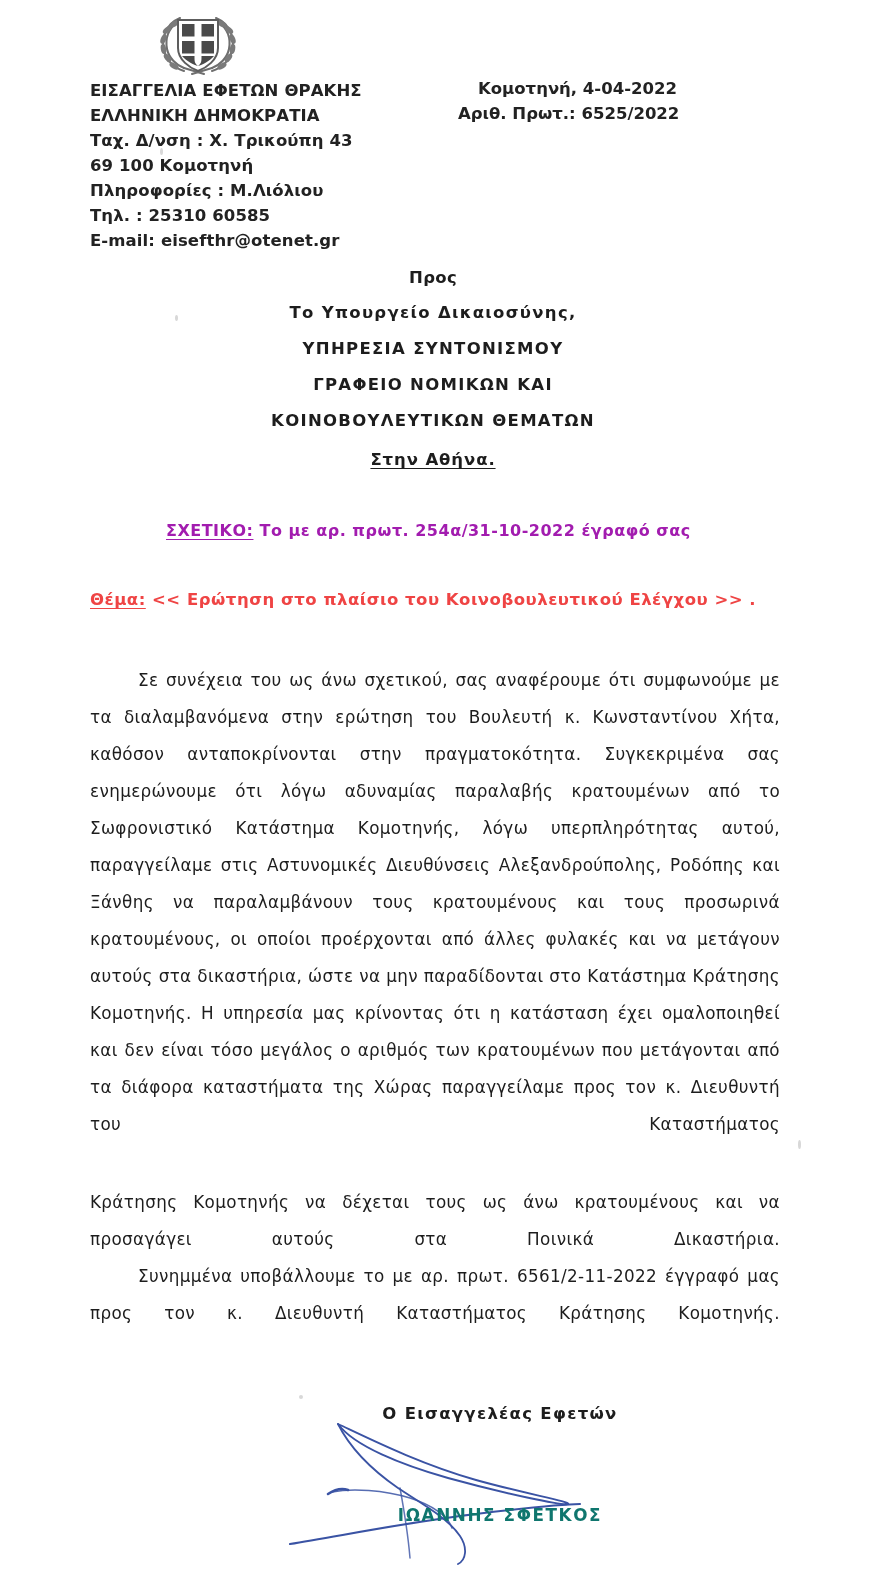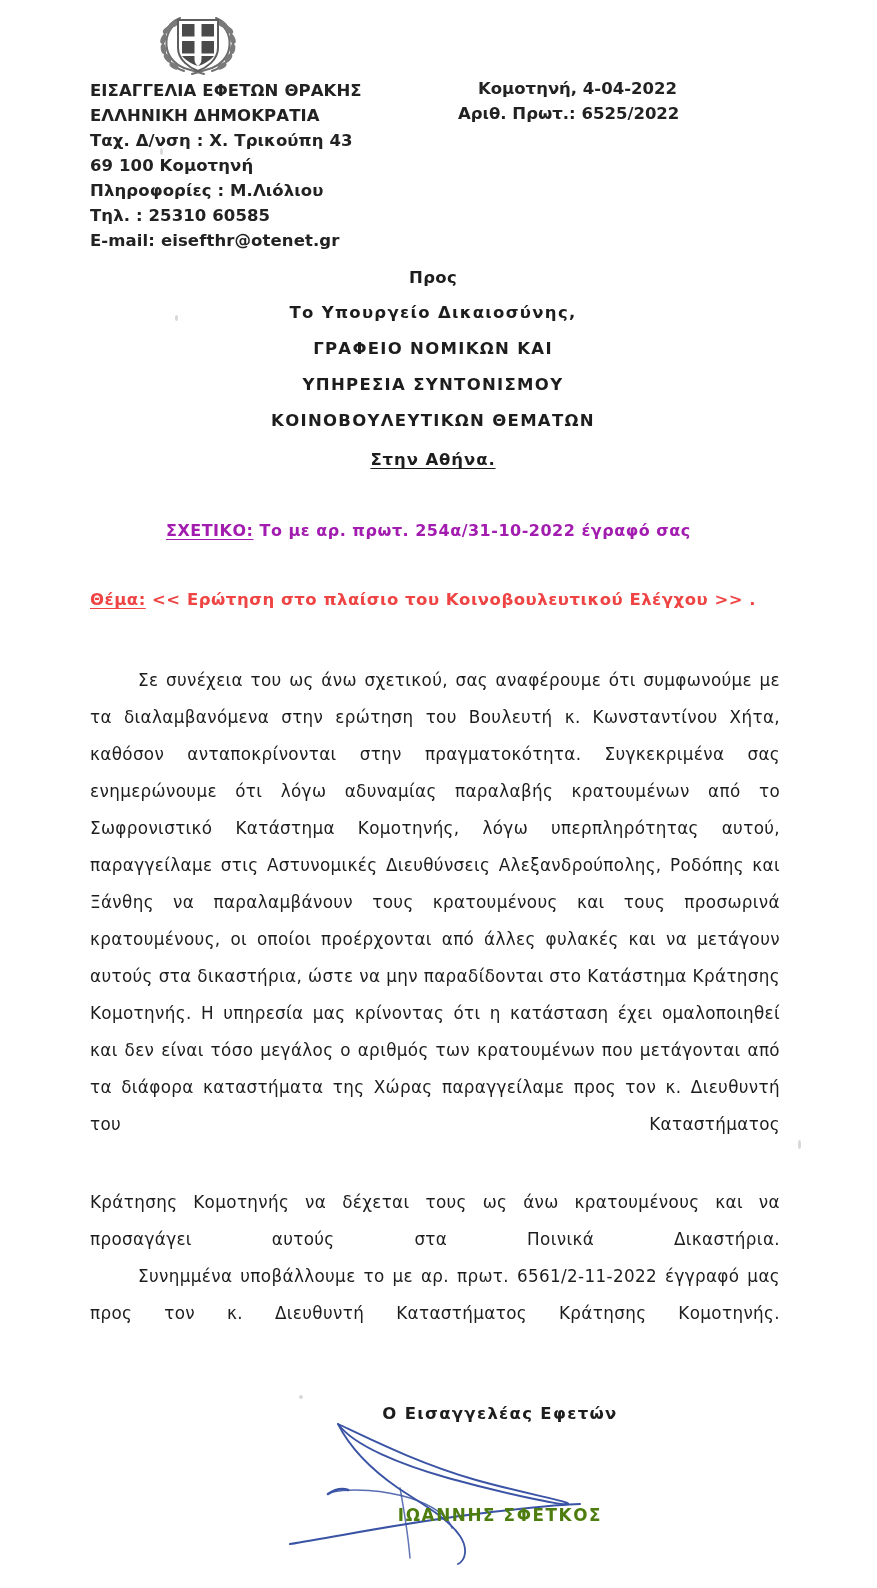--- a/index.html
+++ b/index.html
@@ -161,21 +161,21 @@
   }
   .sig-name {
     position: absolute;
     left: 250px;
     top: 1505px;
     width: 500px;
     text-align: center;
     font-size: 16.8px;
     font-weight: bold;
     letter-spacing: 1.6px;
-    color: #4d7c0f;
+    color: #0f766e;
   }
   .signature-ink {
     position: absolute;
     left: 280px;
     top: 1418px;
     width: 420px;
     height: 150px;
     pointer-events: none;
   }
   .signature-ink svg { display: block; width: 100%; height: 100%; }
@@ -246,22 +246,22 @@
   </div>
 
   <div class="datebox">
     <div class="dt-line">Κομοτηνή,  4-04-2022</div>
     <div class="dt-line second">Αριθ. Πρωτ.: 6525/2022</div>
   </div>
 
   <div class="recipient">
     <div class="r-pros">Προς</div>
     <div class="r-line">Το Υπουργείο Δικαιοσύνης,</div>
+    <div class="r-line">ΥΠΗΡΕΣΙΑ ΣΥΝΤΟΝΙΣΜΟΥ</div>
     <div class="r-line">ΓΡΑΦΕΙΟ ΝΟΜΙΚΩΝ ΚΑΙ</div>
-    <div class="r-line">ΥΠΗΡΕΣΙΑ ΣΥΝΤΟΝΙΣΜΟΥ</div>
     <div class="r-line">ΚΟΙΝΟΒΟΥΛΕΥΤΙΚΩΝ ΘΕΜΑΤΩΝ</div>
     <div><span class="r-city">Στην Αθήνα.</span></div>
   </div>
 
   <div class="sxetiko">
     <span class="lbl">ΣΧΕΤΙΚΟ:</span><span> Το με αρ. πρωτ. 254α/31-10-2022 έγραφό σας</span>
   </div>
 
   <div class="thema">
     <span class="lbl">Θέμα:</span><span> &lt;&lt; Ερώτηση στο πλαίσιο του Κοινοβουλευτικού Ελέγχου &gt;&gt; .</span>

